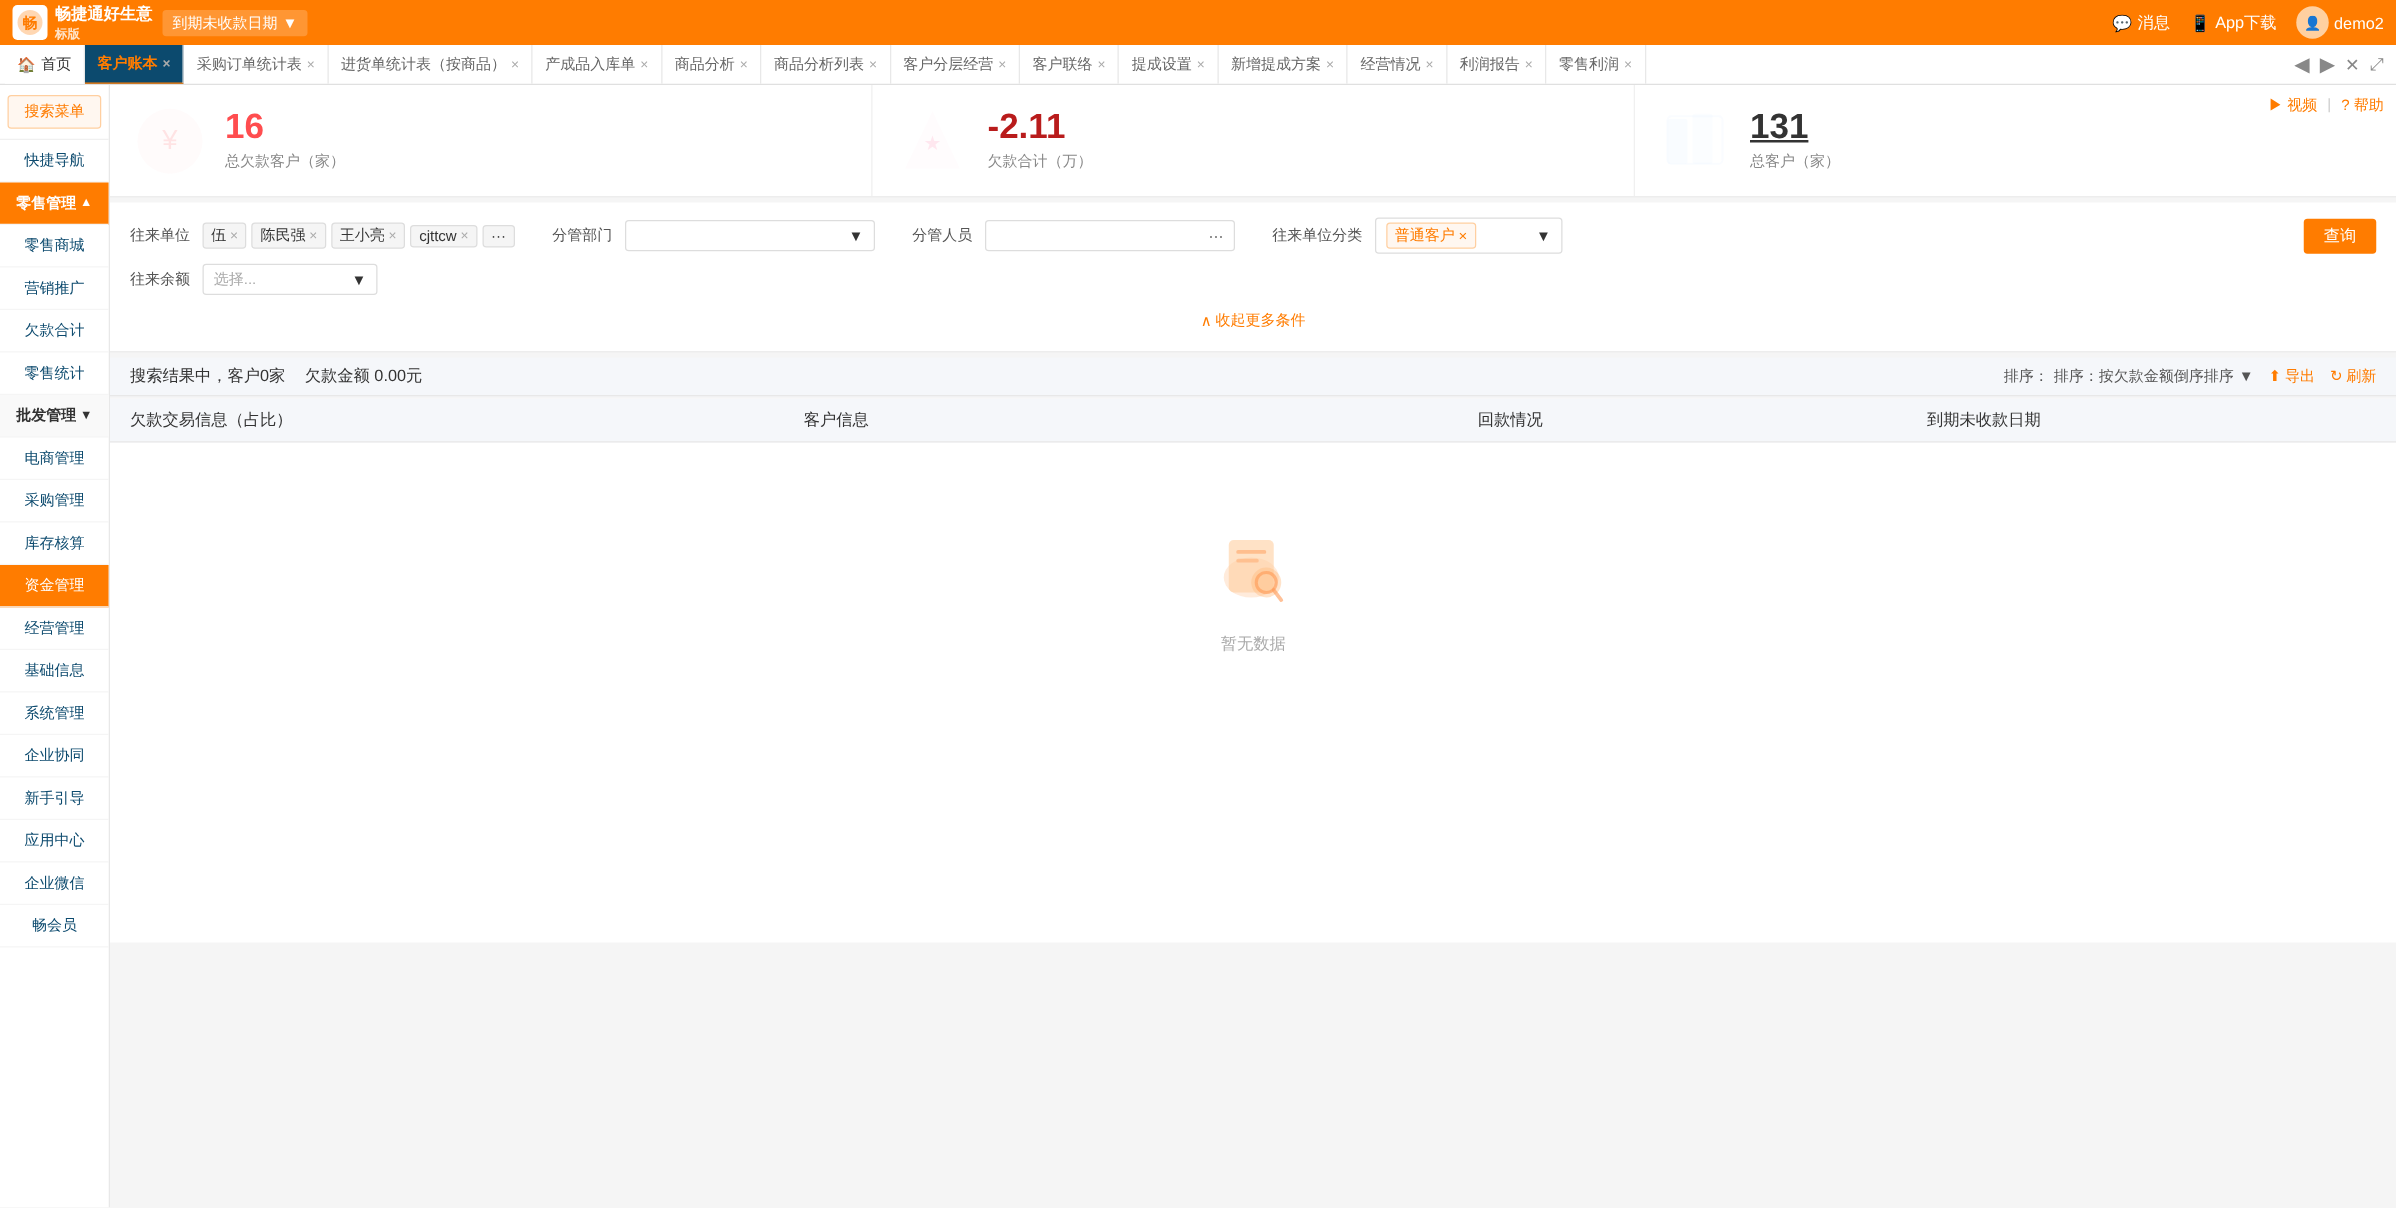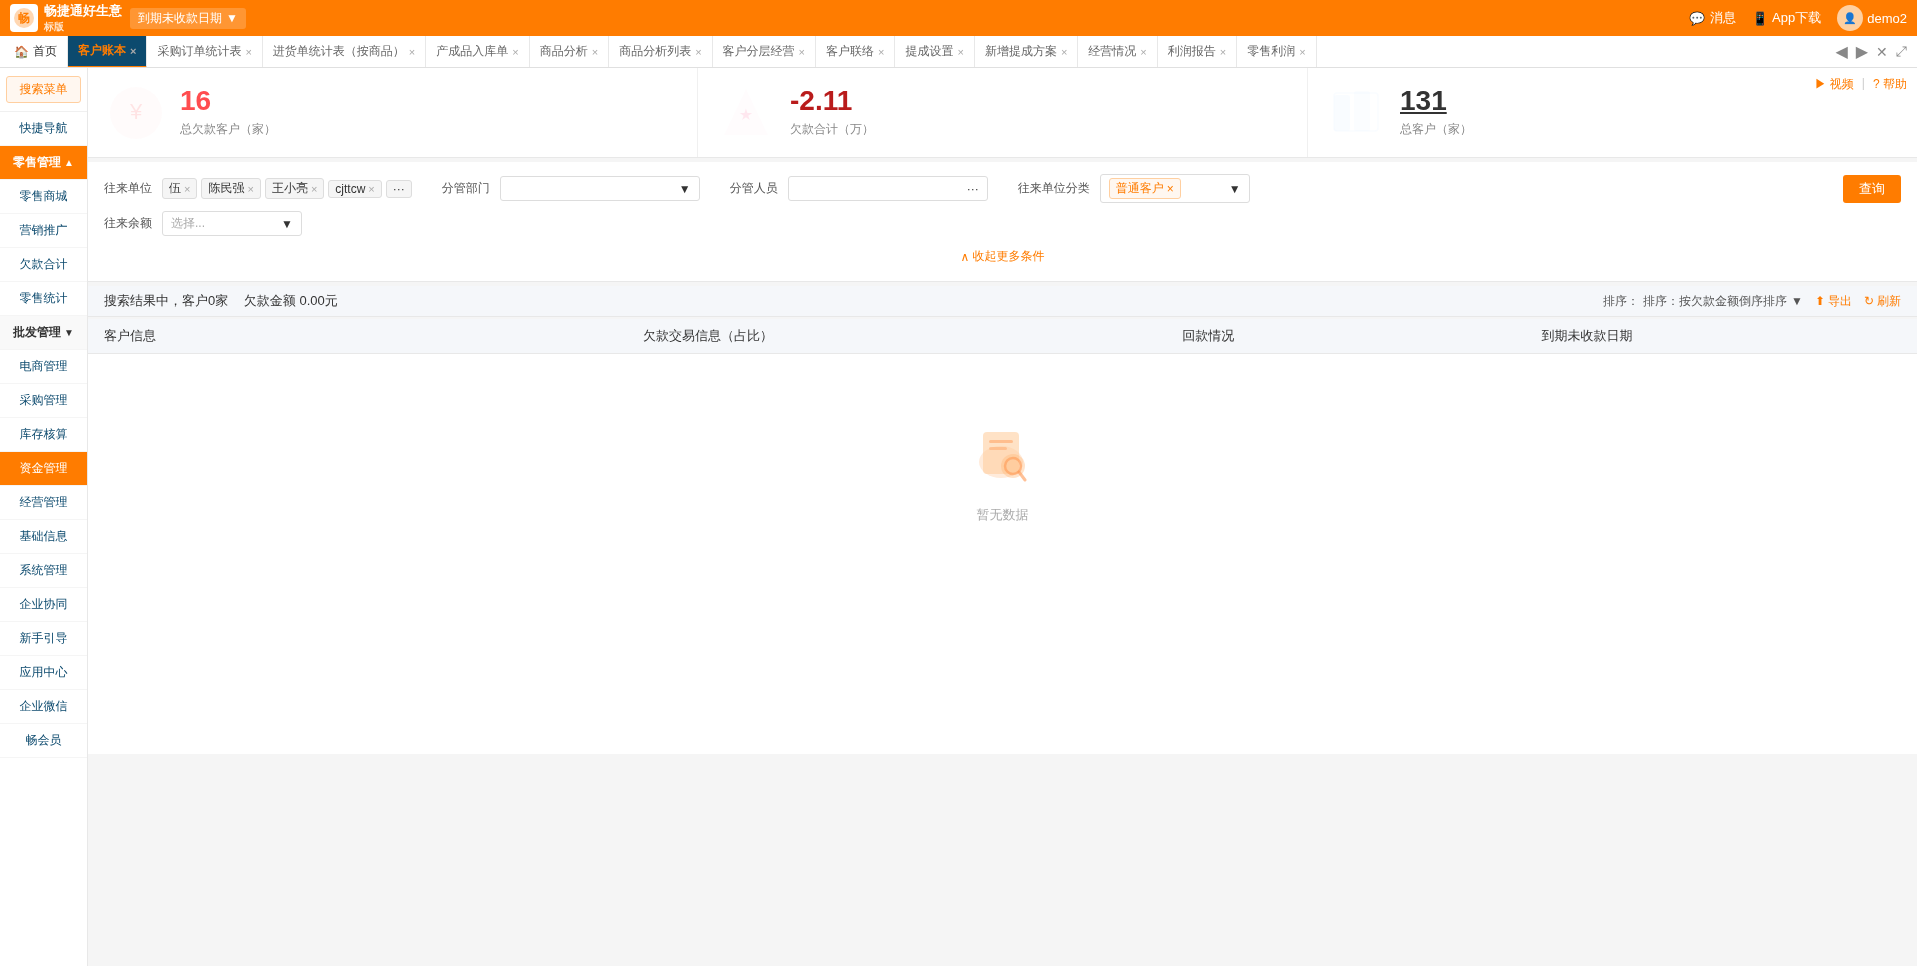--- a/index.html
+++ b/index.html
@@ -416,22 +416,22 @@
         </div>
         <div class="action-link">
           <span>↻</span>
           <span>刷新</span>
         </div>
       </div>
     </div>
 
     <div class="data-table">
       <div class="table-header">
+        <div>欠款交易信息（占比）</div>
         <div>客户信息</div>
-        <div>欠款交易信息（占比）</div>
         <div>回款情况</div>
         <div>到期未收款日期</div>
       </div>
       <div class="table-body">
         <div class="empty-state">
 
           <div class="empty-icon">
             <svg width="80" height="80" viewBox="0 0 80 80">
 
               <ellipse cx="38" cy="48" rx="22" ry="16" fill="#ffd8b8" opacity="0.5"></ellipse>

